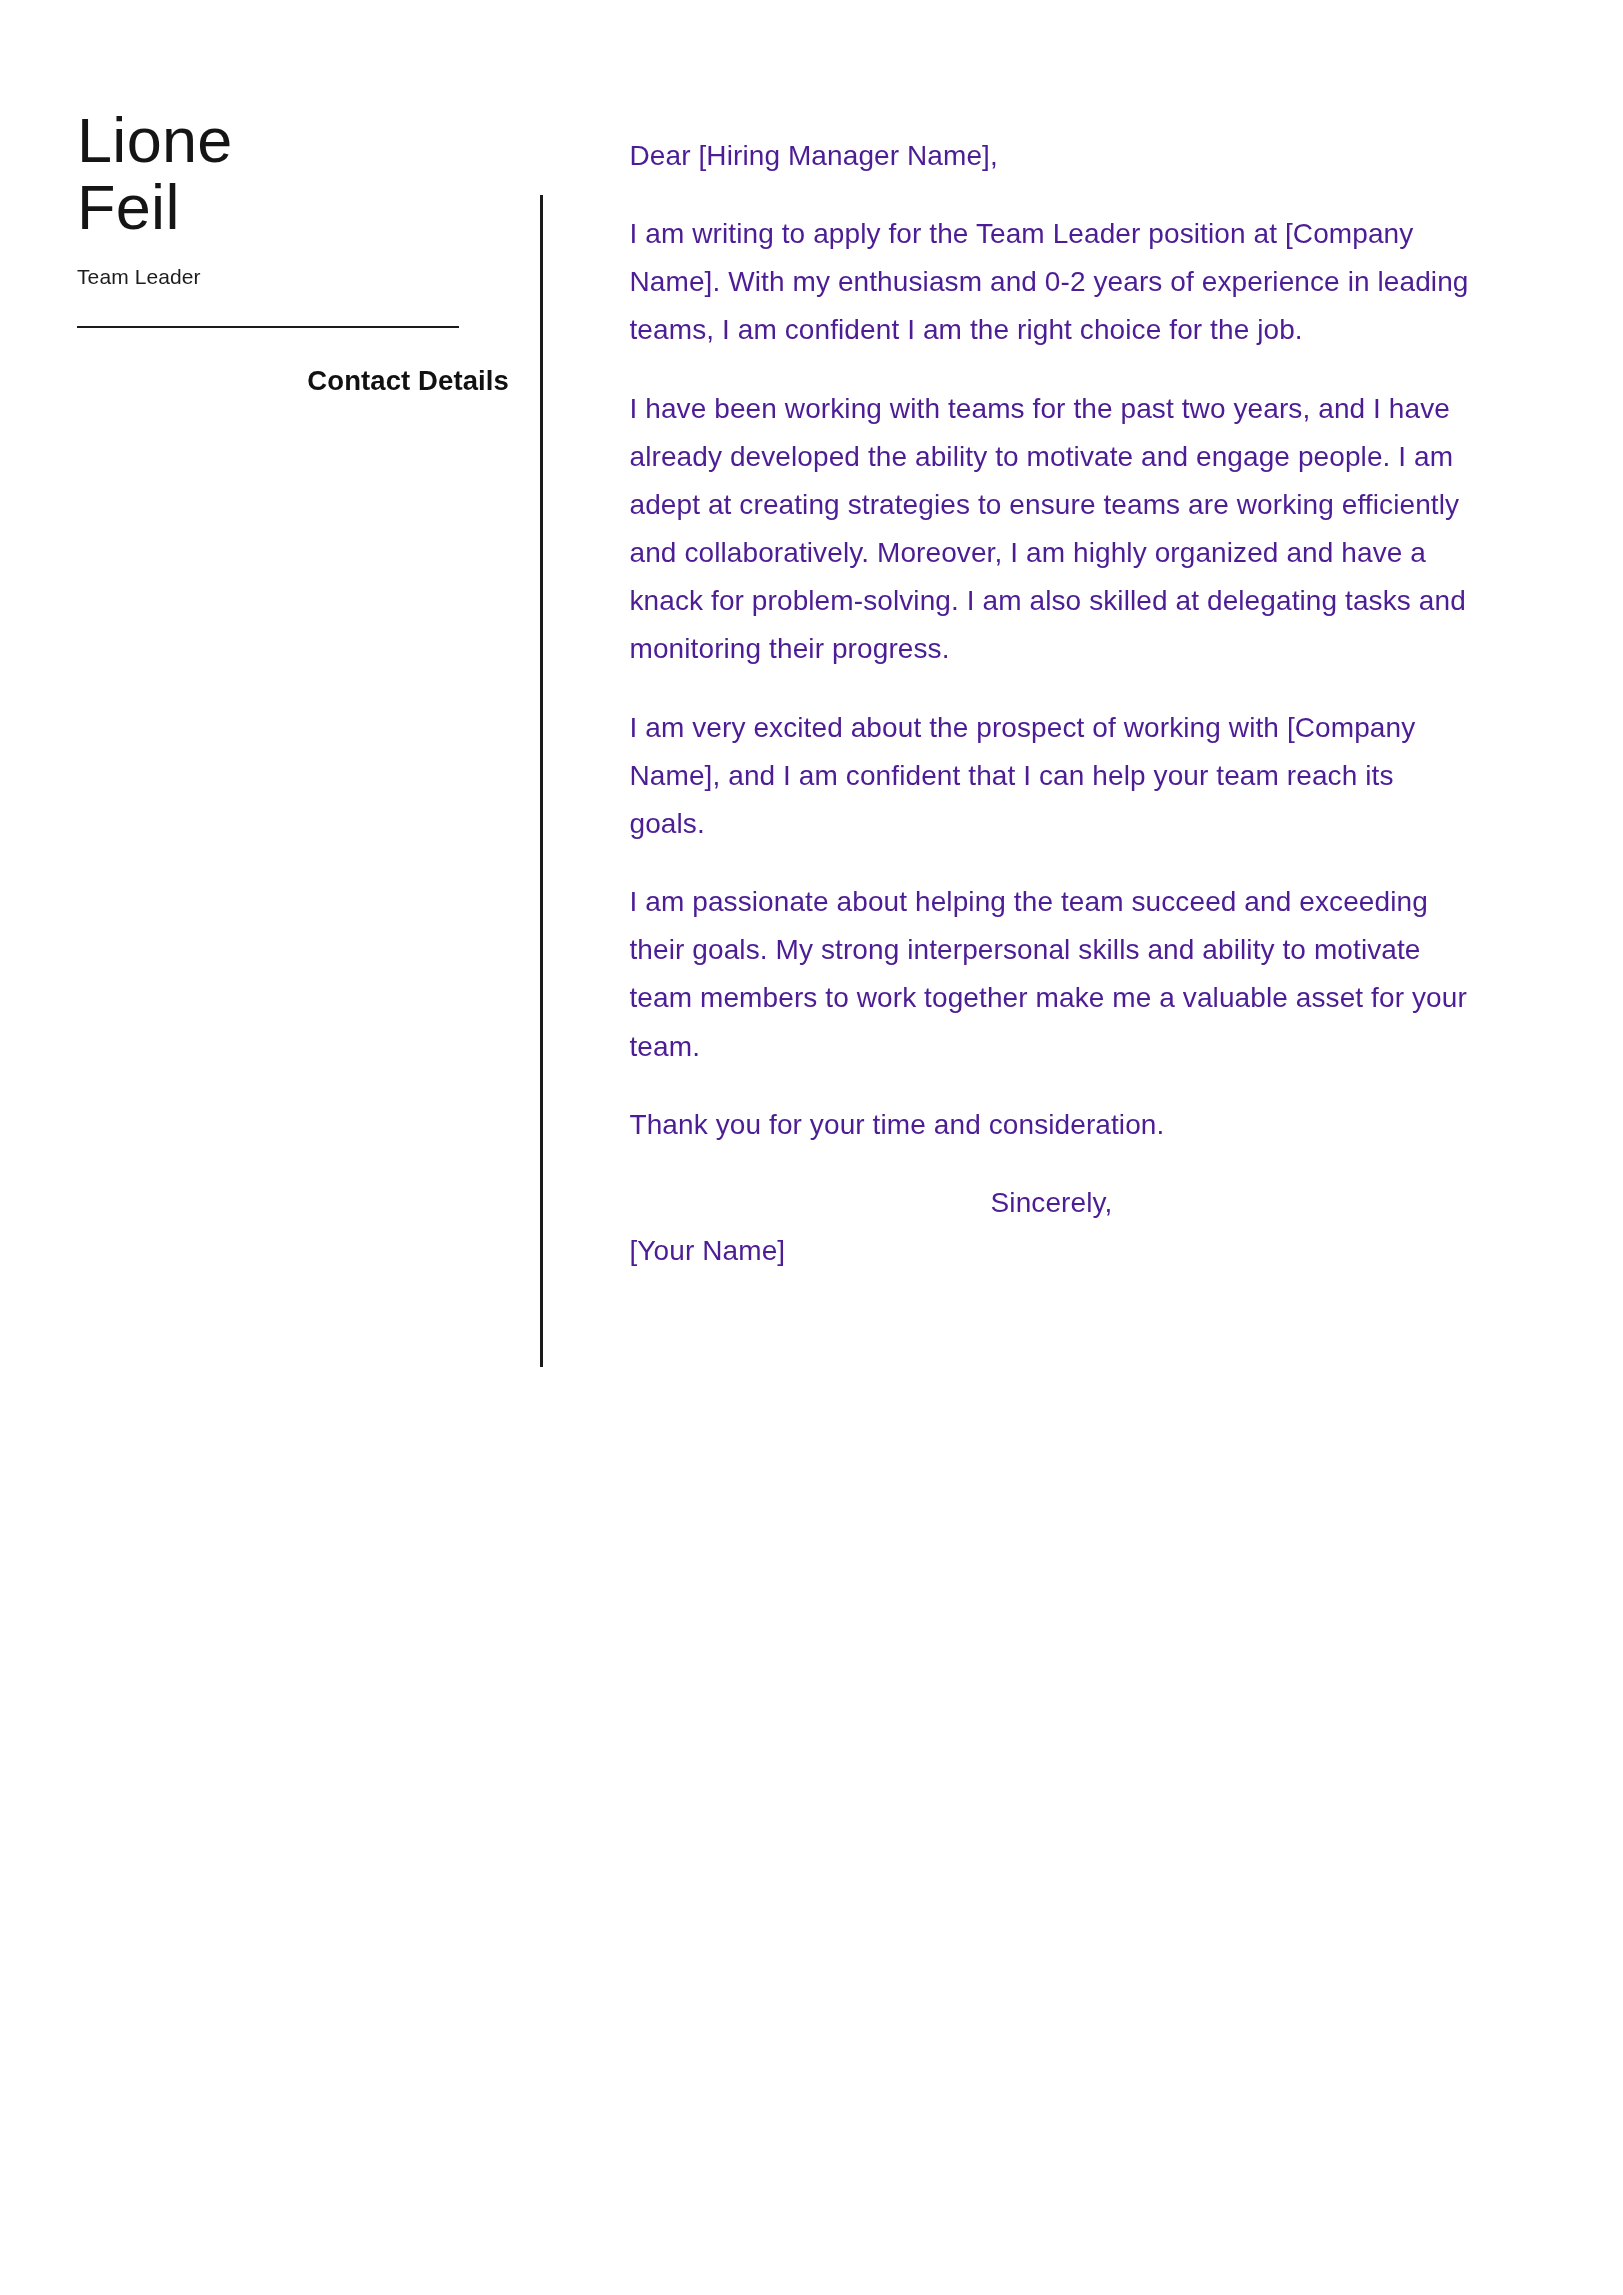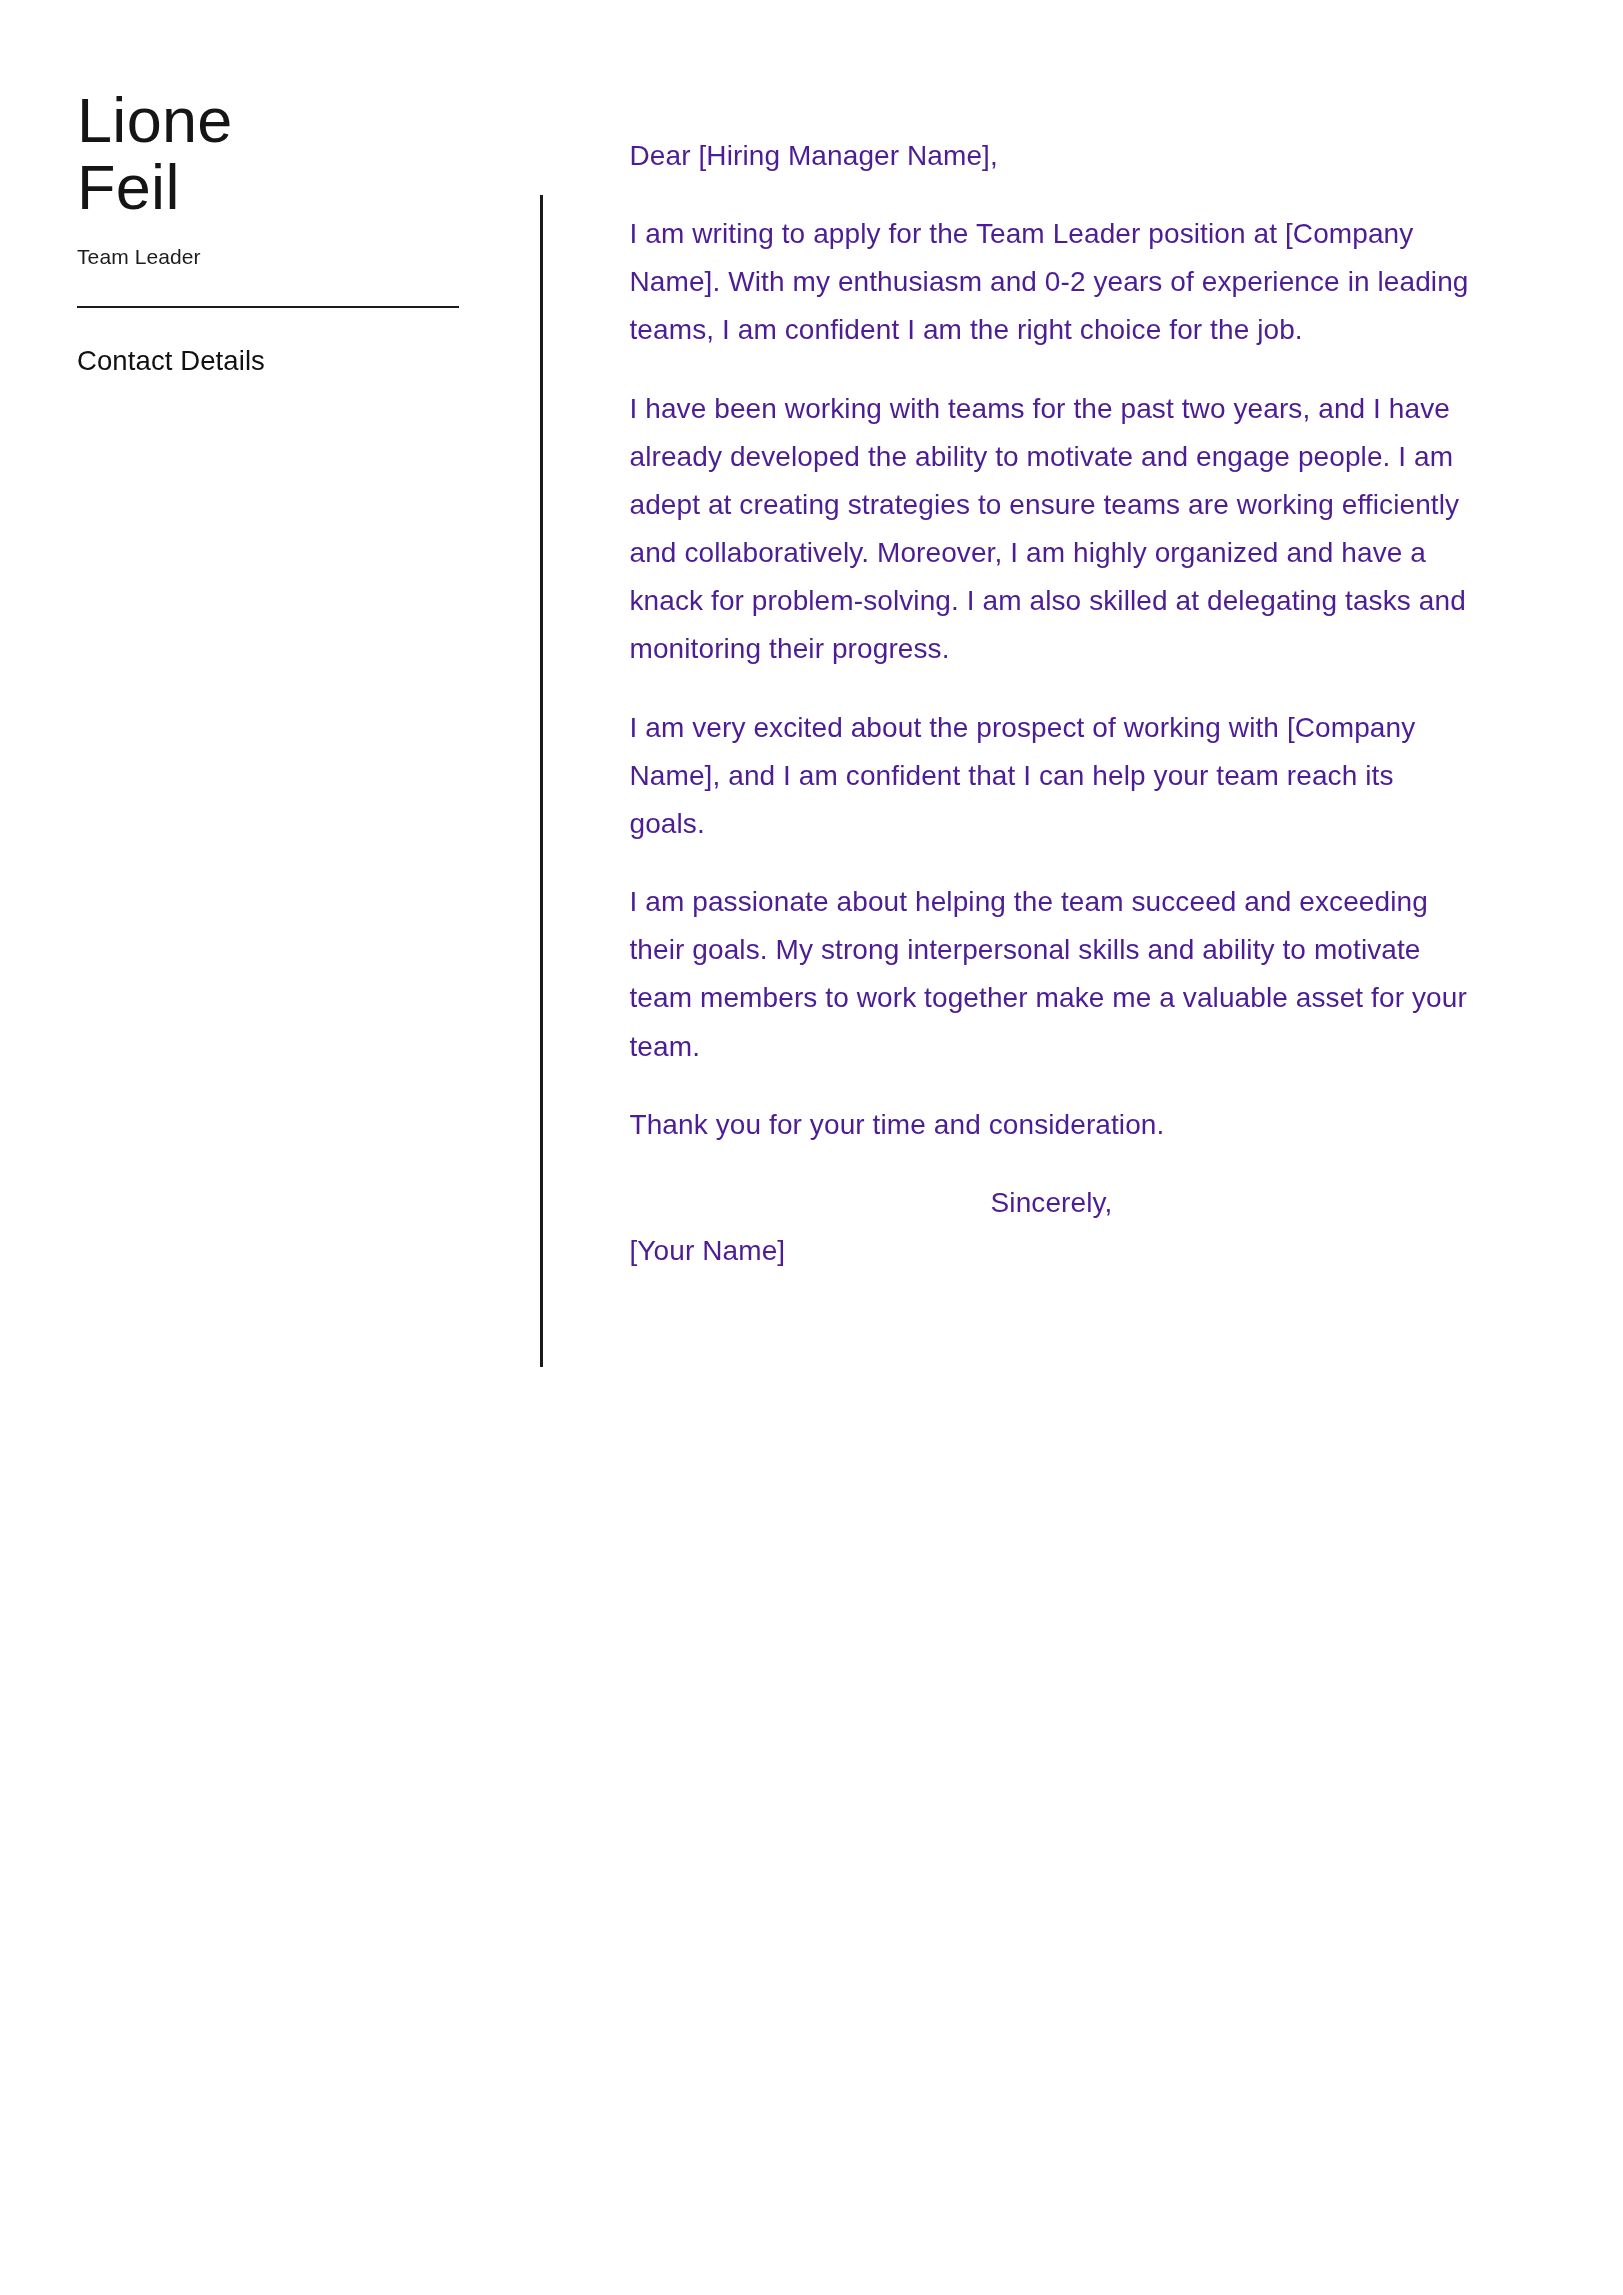--- a/index.html
+++ b/index.html
@@ -26,21 +26,21 @@
 
   
   .sidebar {
     width: 458px;
     flex: 0 0 458px;
     padding-right: 26px;
     box-sizing: border-box;
   }
 
   .name-block {
-    margin-top: 4px;
+    margin-top: 24px;
   }
   .name-first {
     font-size: 63px;
     line-height: 1.0;
     font-weight: 400;
     letter-spacing: 0.3px;
     color: #151515;
   }
   .name-last {
     font-size: 63px;
@@ -60,23 +60,24 @@
   .divider {
     margin-top: 37px;
     width: 382px;
     height: 2px;
     background: #1b1b1b;
   }
 
   .section-heading {
     margin-top: 37px;
     font-size: 27.5px;
-    font-weight: 400;
+    font-weight: 700;
     color: #111111;
     letter-spacing: 0.1px;
+    text-align: right;
   }
 
   .contact-list {
     margin-top: 23.6px;
   }
   .contact-item {
     font-size: 23px;
     line-height: 1.52;
     color: #1d1d1d;
     margin-bottom: 17px;

